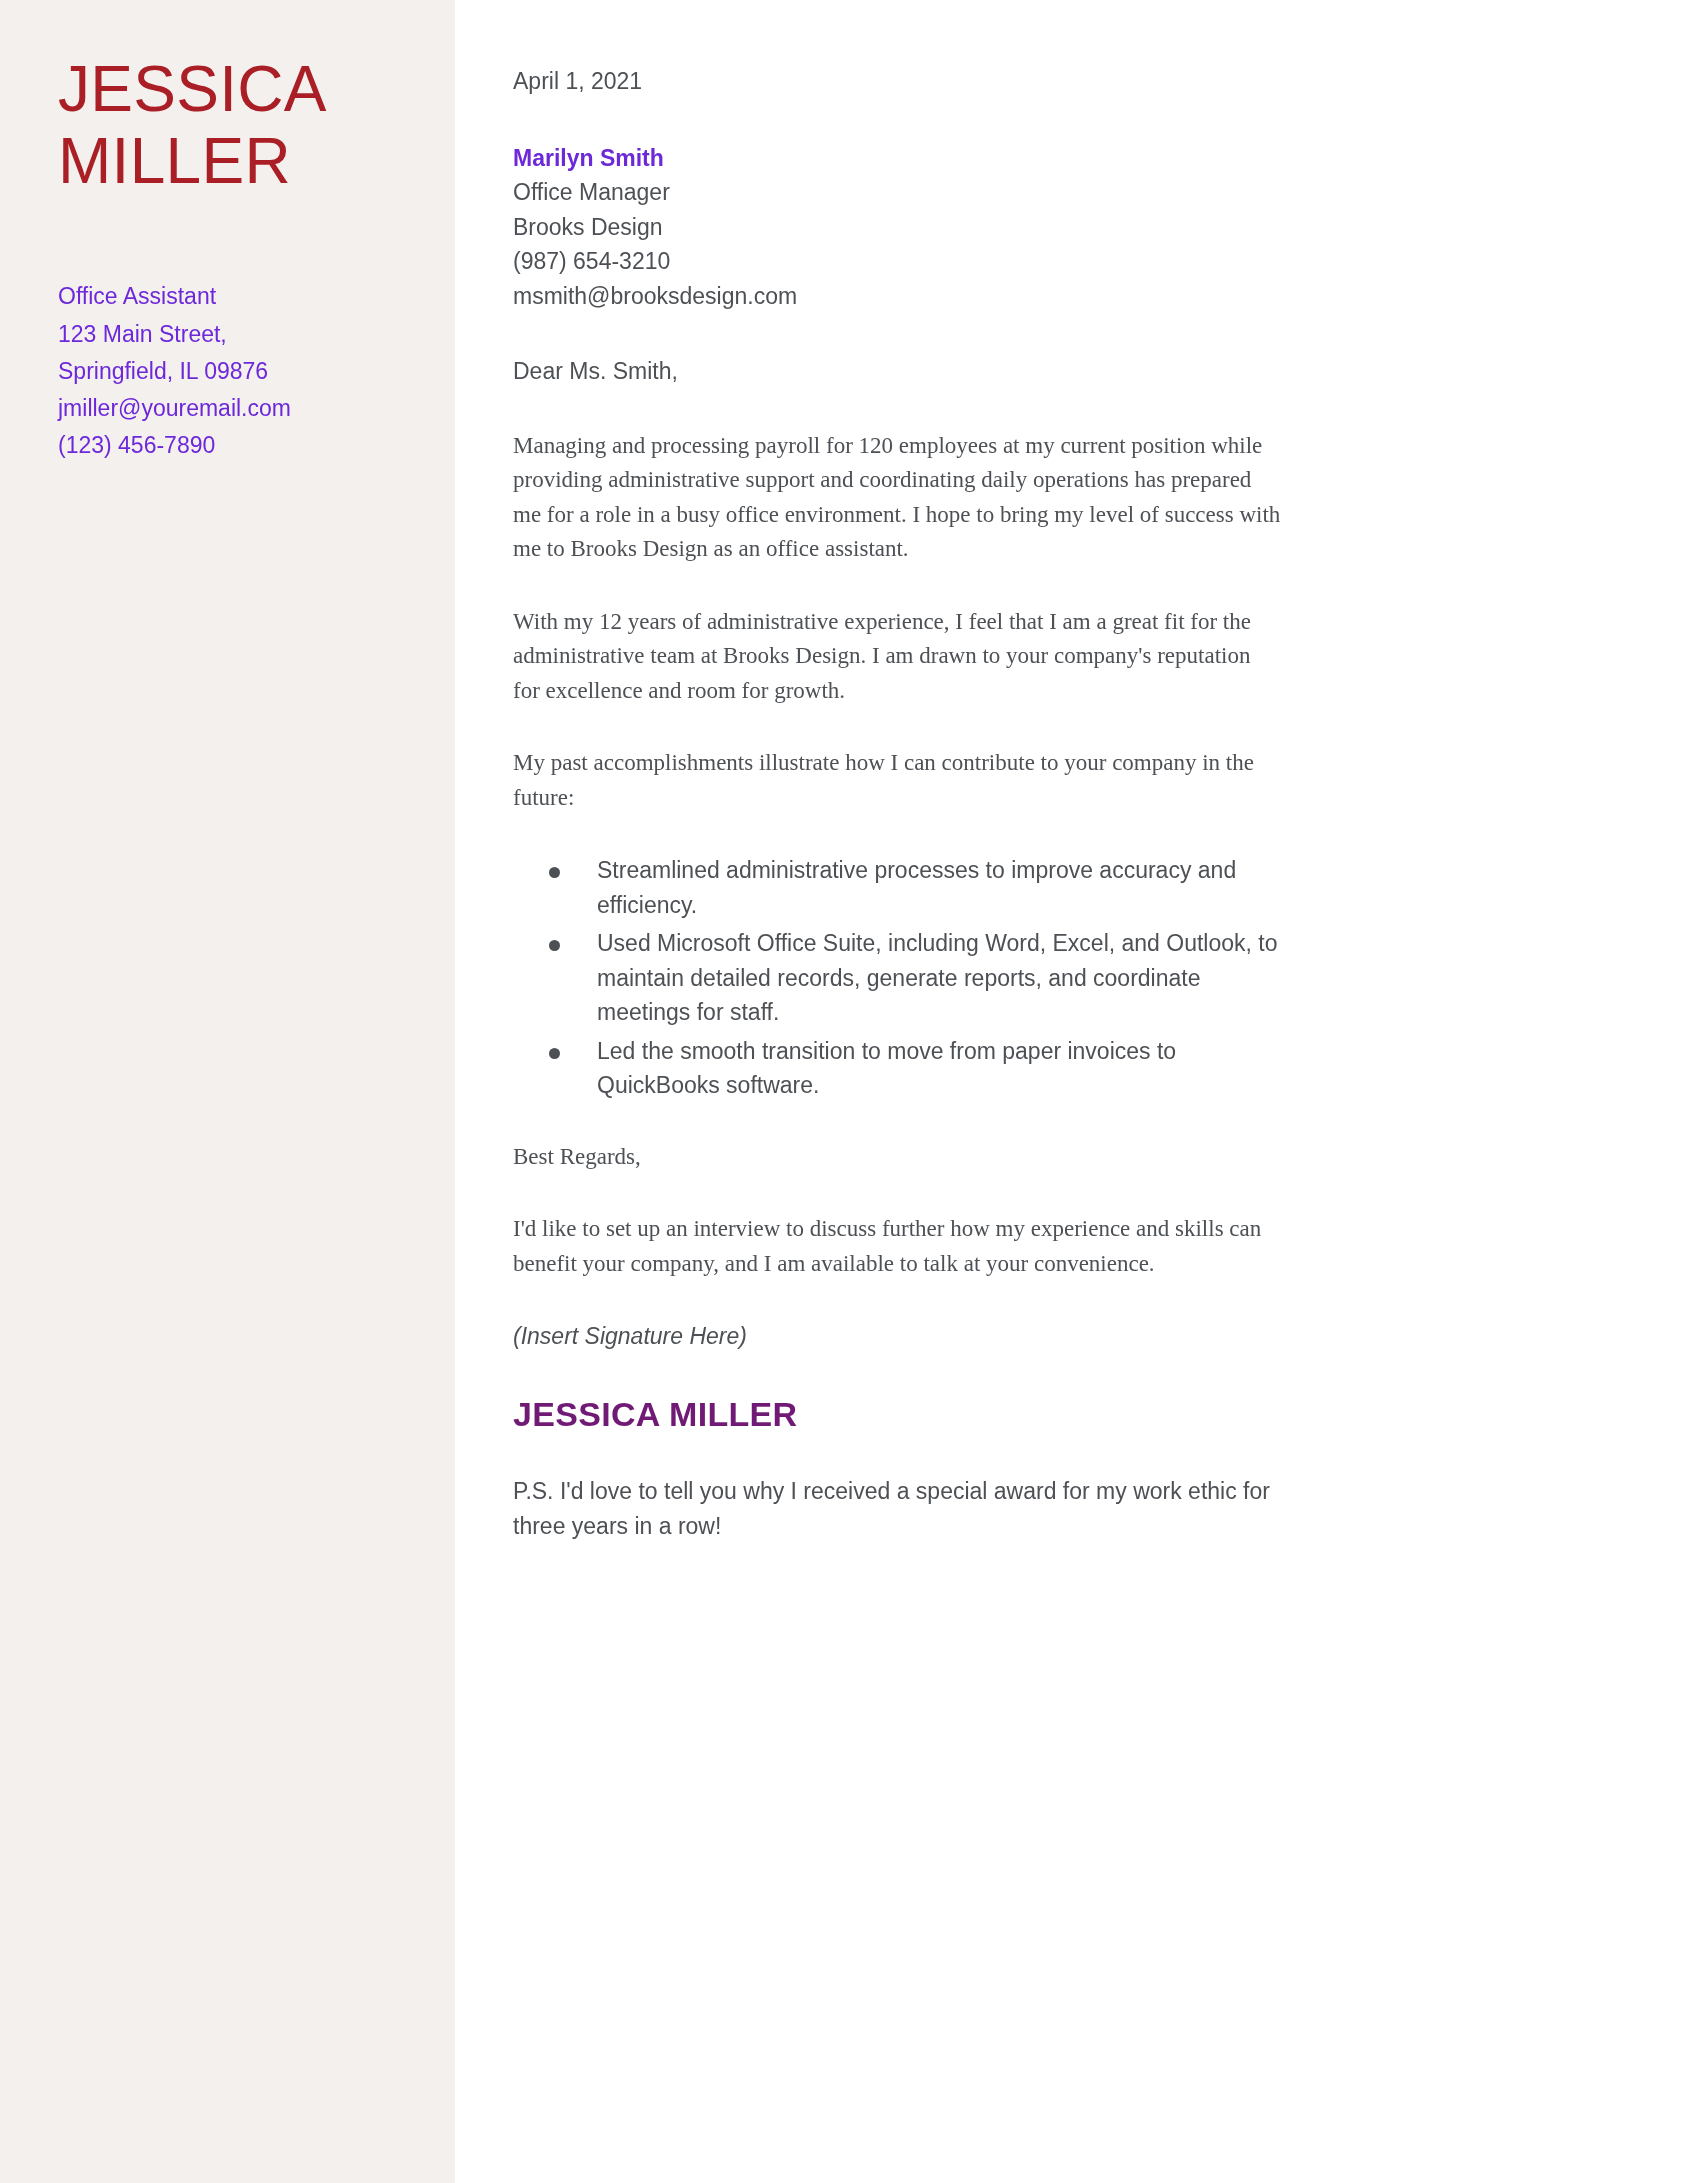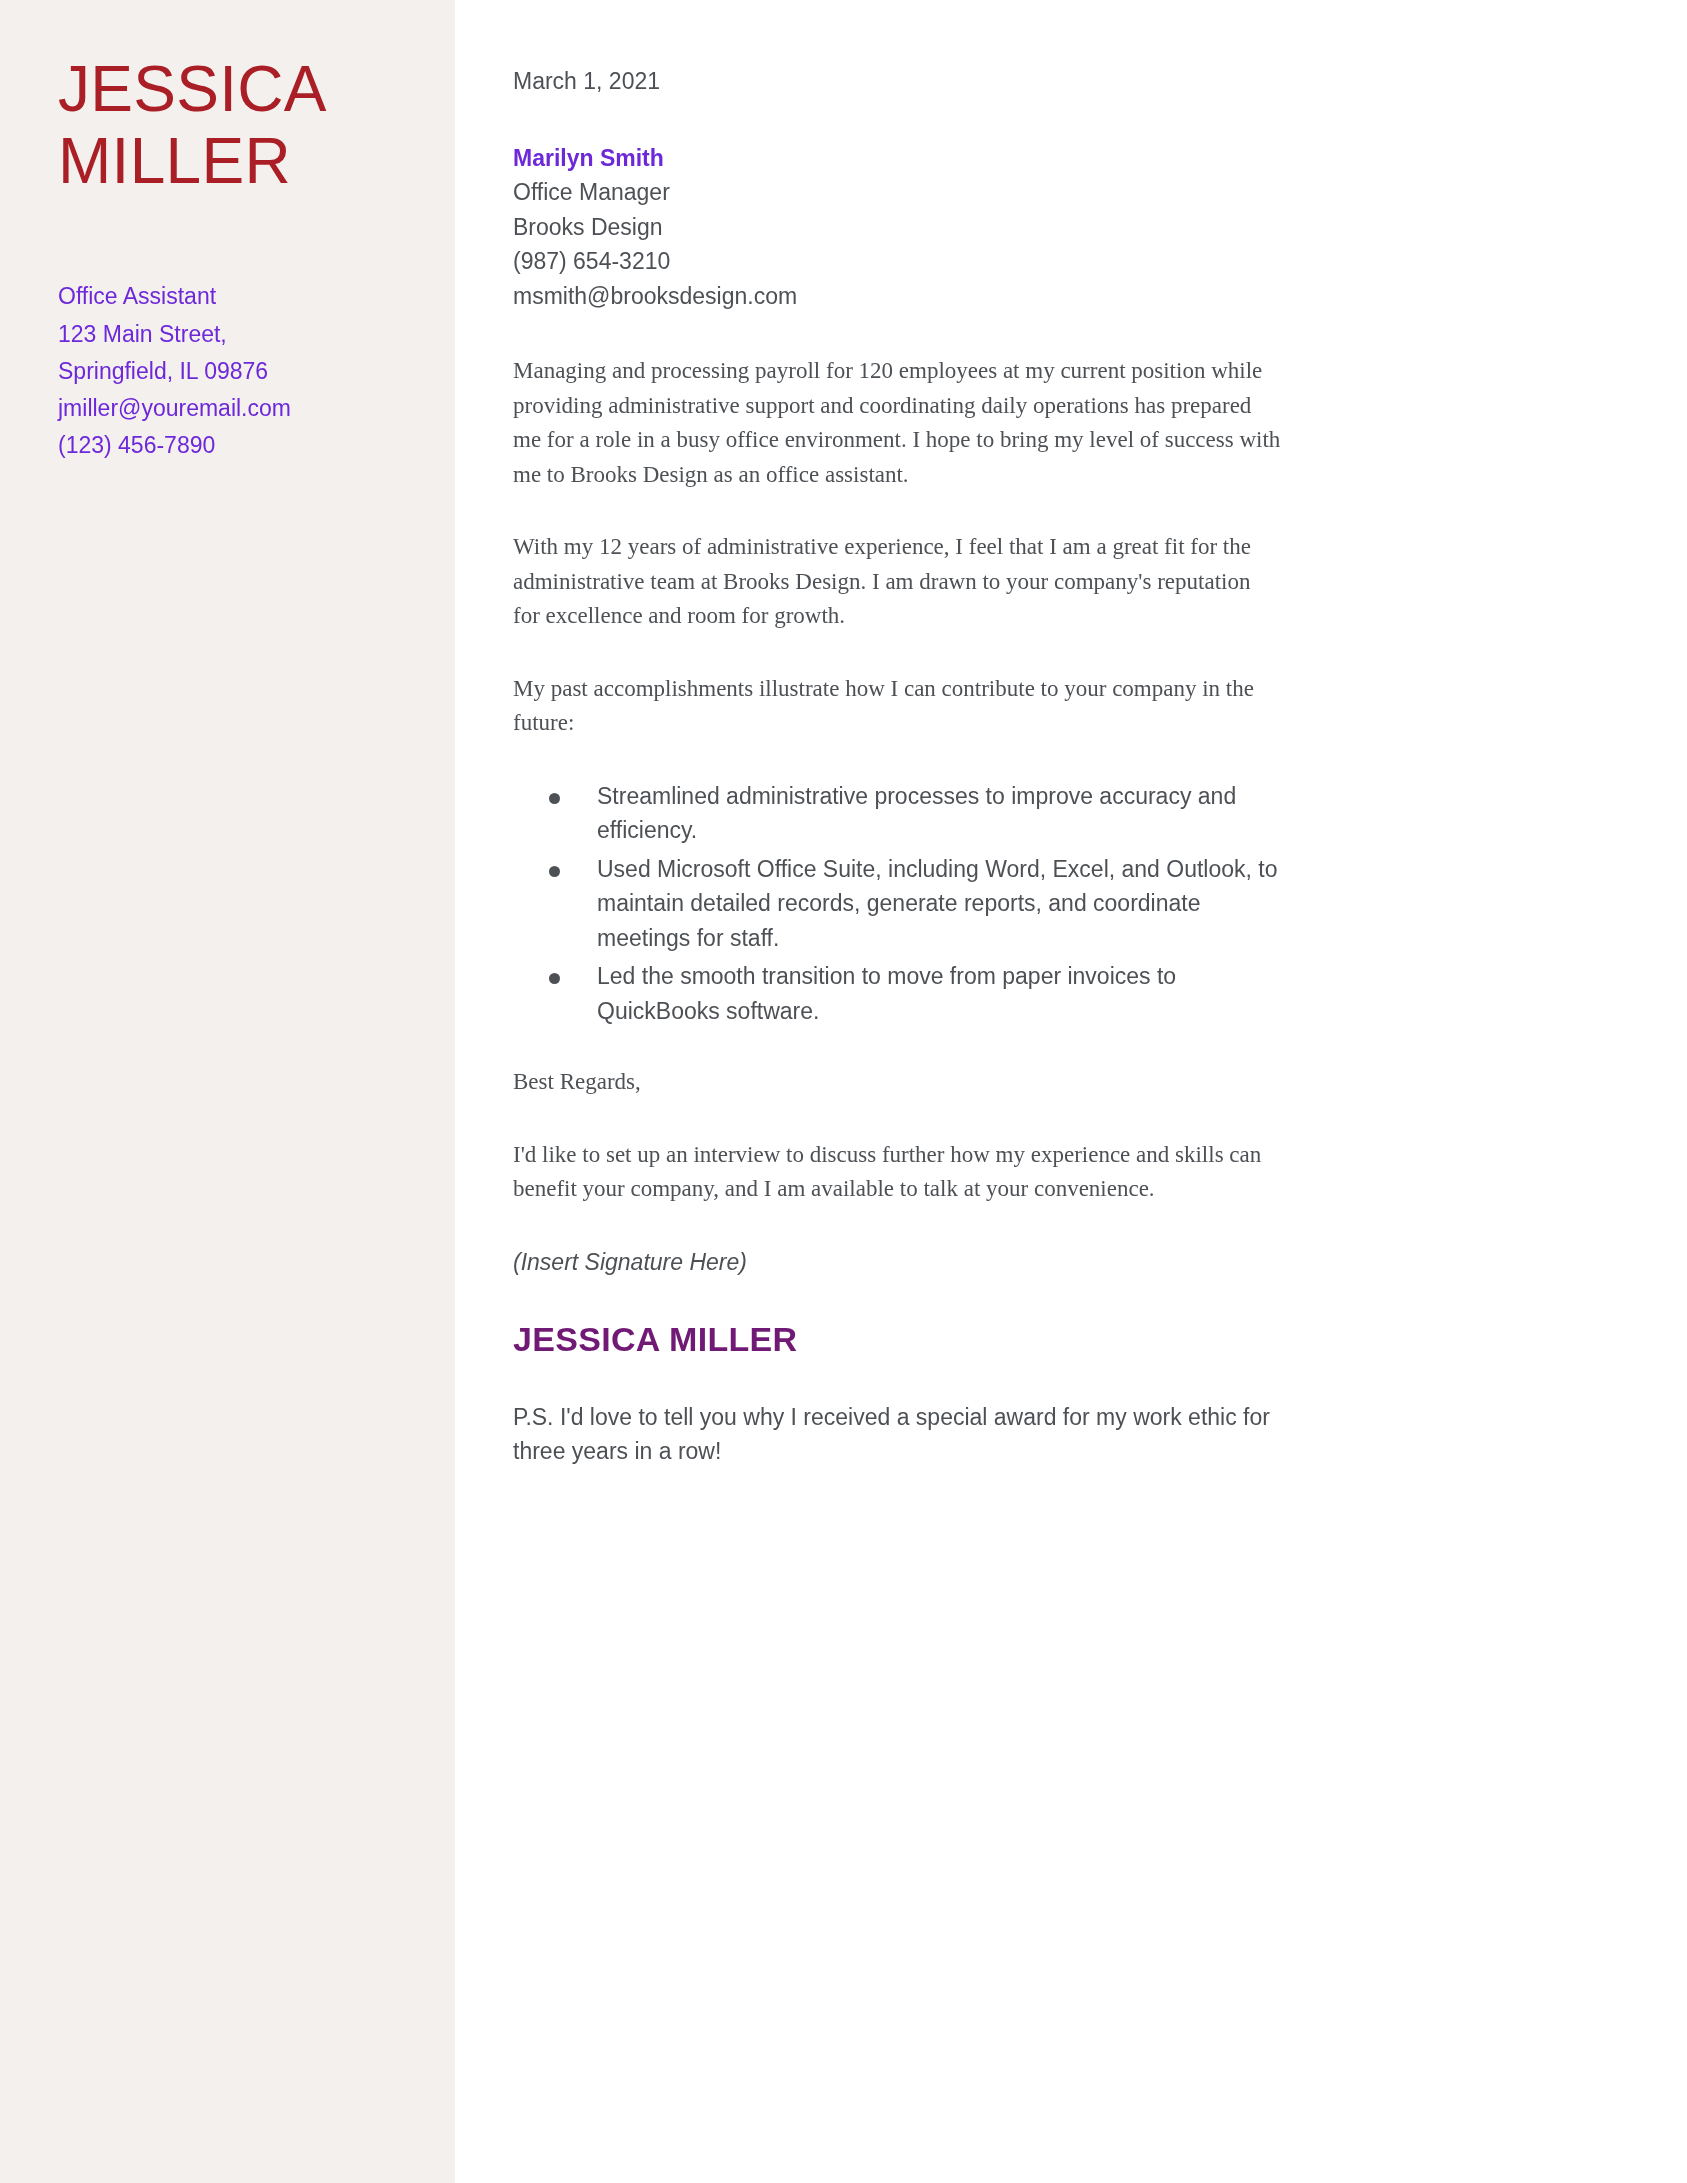--- a/index.html
+++ b/index.html
@@ -149,30 +149,31 @@
       <span class="c-line">123 Main Street,</span>
       <span class="c-line">Springfield, IL 09876</span>
       <span class="c-line">jmiller@youremail.com</span>
       <span class="c-line">(123) 456-7890</span>
     </div>
 
   </aside>
 
   <main class="letter">
 
-    <p class="date">March 1, 2021</p>
+    <p class="date">April 1, 2021</p>
 
     <div class="recipient">
       <span class="r-line r-name">Marilyn Smith</span>
       <span class="r-line">Office Manager</span>
       <span class="r-line">Brooks Design</span>
       <span class="r-line">(987) 654-3210</span>
       <span class="r-line">msmith@brooksdesign.com</span>
     </div>
 
+    <p class="salutation">Dear Ms. Smith,</p>
 
     <p class="para">Managing and processing payroll for 120 employees at my current position while providing administrative support and coordinating daily operations has prepared me for a role in a busy office environment. I hope to bring my level of success with me to Brooks Design as an office assistant.</p>
     <p class="para">With my 12 years of administrative experience, I feel that I am a great fit for the administrative team at Brooks Design. I am drawn to your company's reputation for excellence and room for growth.</p>
     <p class="para">My past accomplishments illustrate how I can contribute to your company in the future:</p>
 
     <ul class="bullets">
       <li>
         <span class="bullet-dot"></span>
         <span>Streamlined administrative processes to improve accuracy and efficiency.</span>
       </li>

